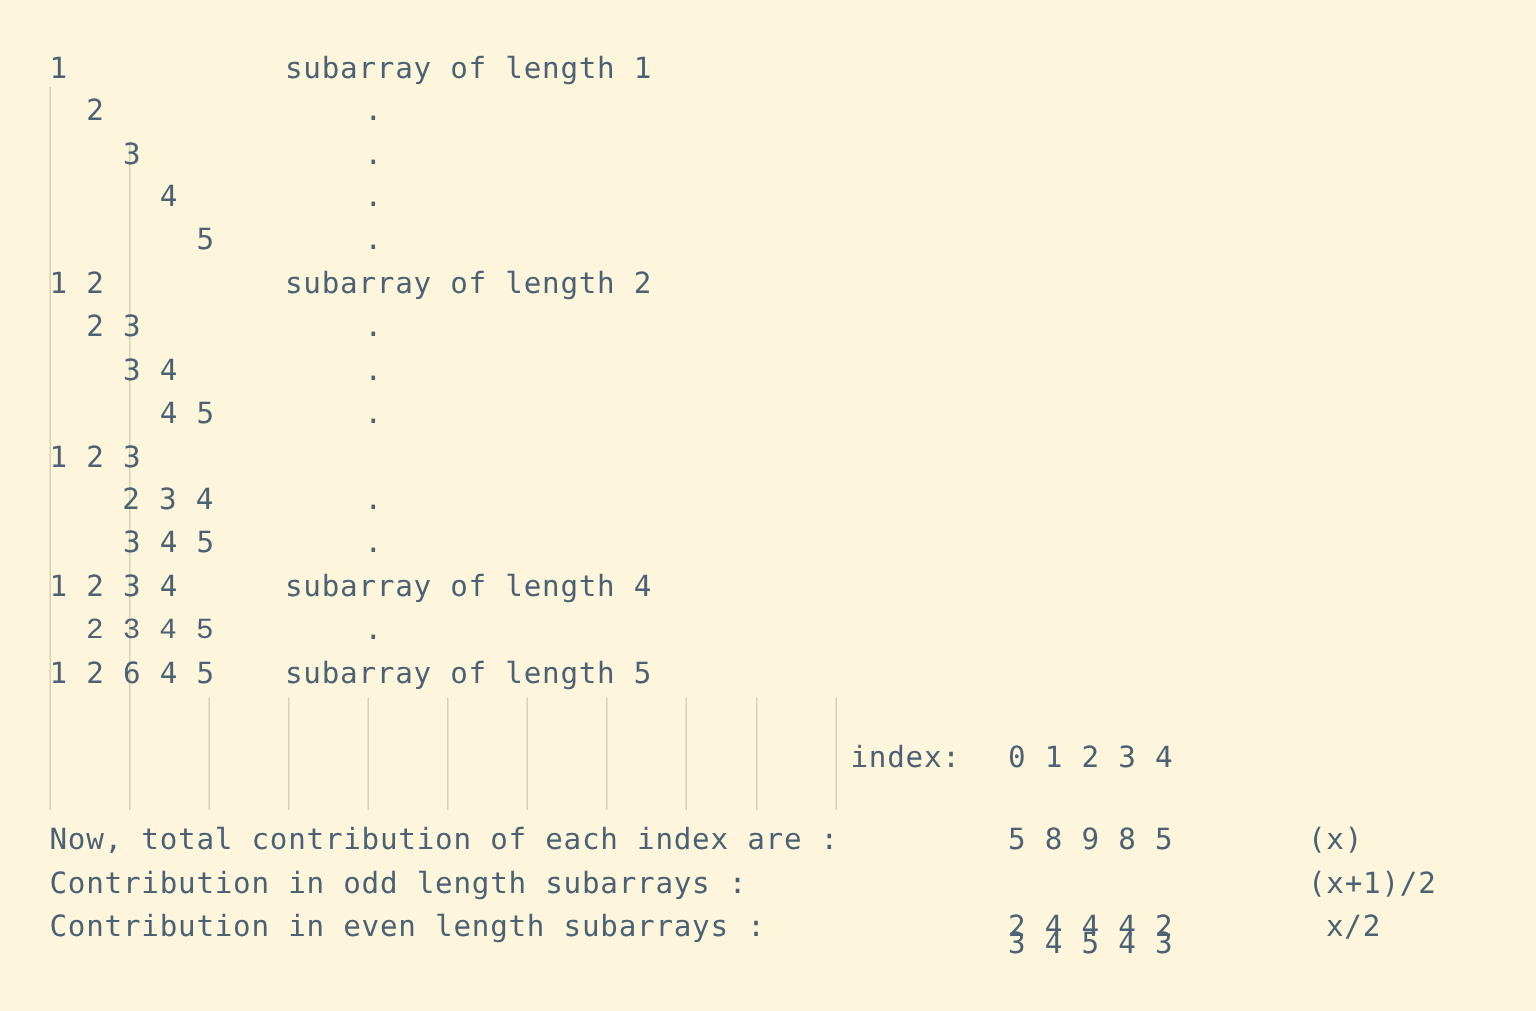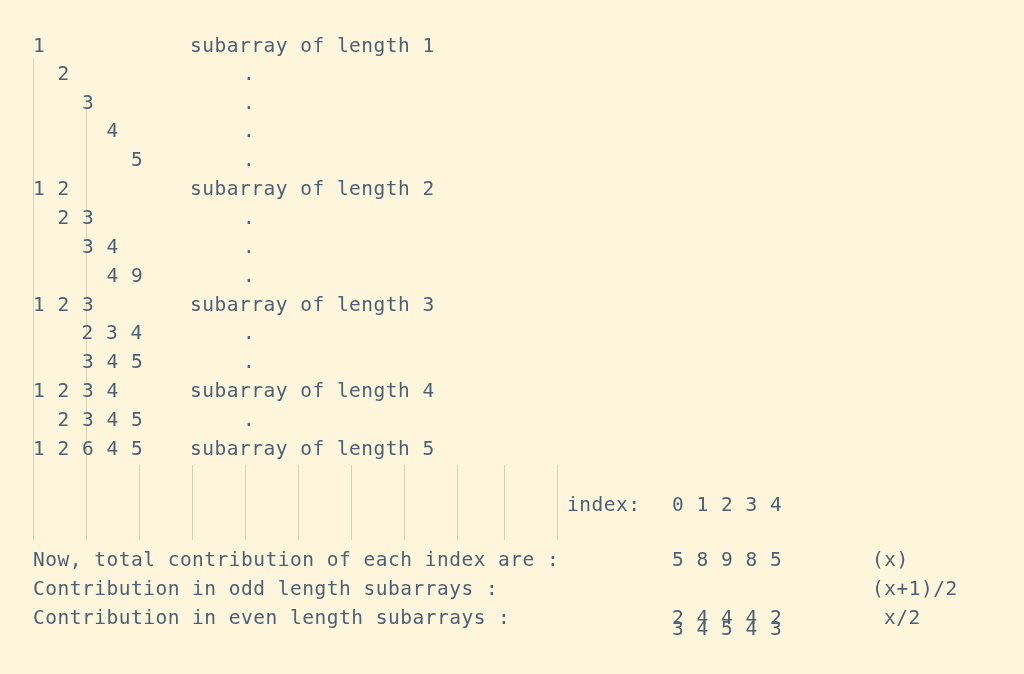--- a/index.html
+++ b/index.html
@@ -77,36 +77,35 @@
 
   <div class="line" style="left:33px; top:179px;text-align:center;">1 2</div>
   <div class="line" style="left:190px; top:179px;">subarray of length 2</div>
 
   <div class="line" style="left:33px; top:208px;">  2 3</div>
   <div class="line" style="left:243px; top:208px;">.</div>
 
   <div class="line" style="left:33px; top:237px;">    3 4</div>
   <div class="line" style="left:243px; top:237px;">.</div>
 
-  <div class="line" style="left:33px; top:266px;">      4 9</div>
+  <div class="line" style="left:33px; top:266px;">      4 5</div>
   <div class="line" style="left:243px; top:266px;">.</div>
 
   <div class="line" style="left:33px; top:295px;">1 2 3</div>
-  <div class="line" style="left:190px; top:295px;">subarray of length 3</div>
 
   <div class="line" style="left:33px; top:323px;padding-left:24px;">  2 3 4</div>
   <div class="line" style="left:243px; top:323px;">.</div>
 
   <div class="line" style="left:33px; top:352px;">    3 4 5</div>
   <div class="line" style="left:243px; top:352px;">.</div>
 
   <div class="line" style="left:33px; top:381px;">1 2 3 4</div>
   <div class="line" style="left:190px; top:381px;">subarray of length 4</div>
 
-  <div class="line" style="left:33px; top:410px;">  2 3 4 5</div>
+  <div class="line" style="left:33px; top:410px;font-family:Liberation Mono, monospace;">  2 3 4 5</div>
   <div class="line" style="left:243px; top:410px;">.</div>
 
   <div class="line" style="left:33px; top:439px;">1 2 6 4 5</div>
   <div class="line" style="left:190px; top:439px;">subarray of length 5</div>
 
   <div class="line" style="left:567px; top:495px;">index:</div>
   <div class="line" style="left:672px; top:495px;">0 1 2 3 4</div>
 
   <div class="line" style="left:33px;  top:550px;">Now, total contribution of each index are :</div>
   <div class="line" style="left:672px; top:550px;text-align:center;">5 8 9 8 5</div>

